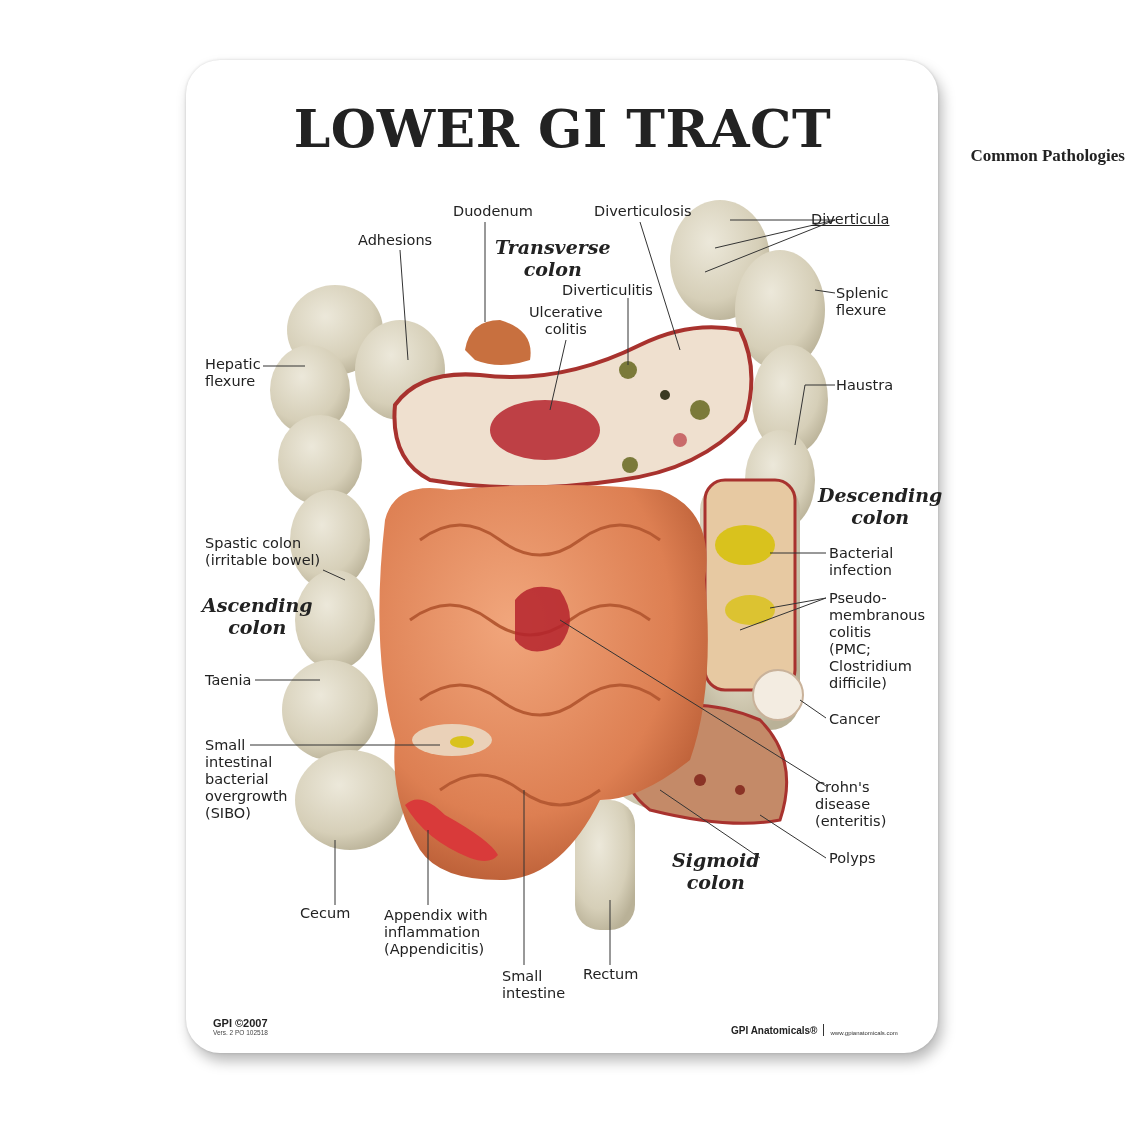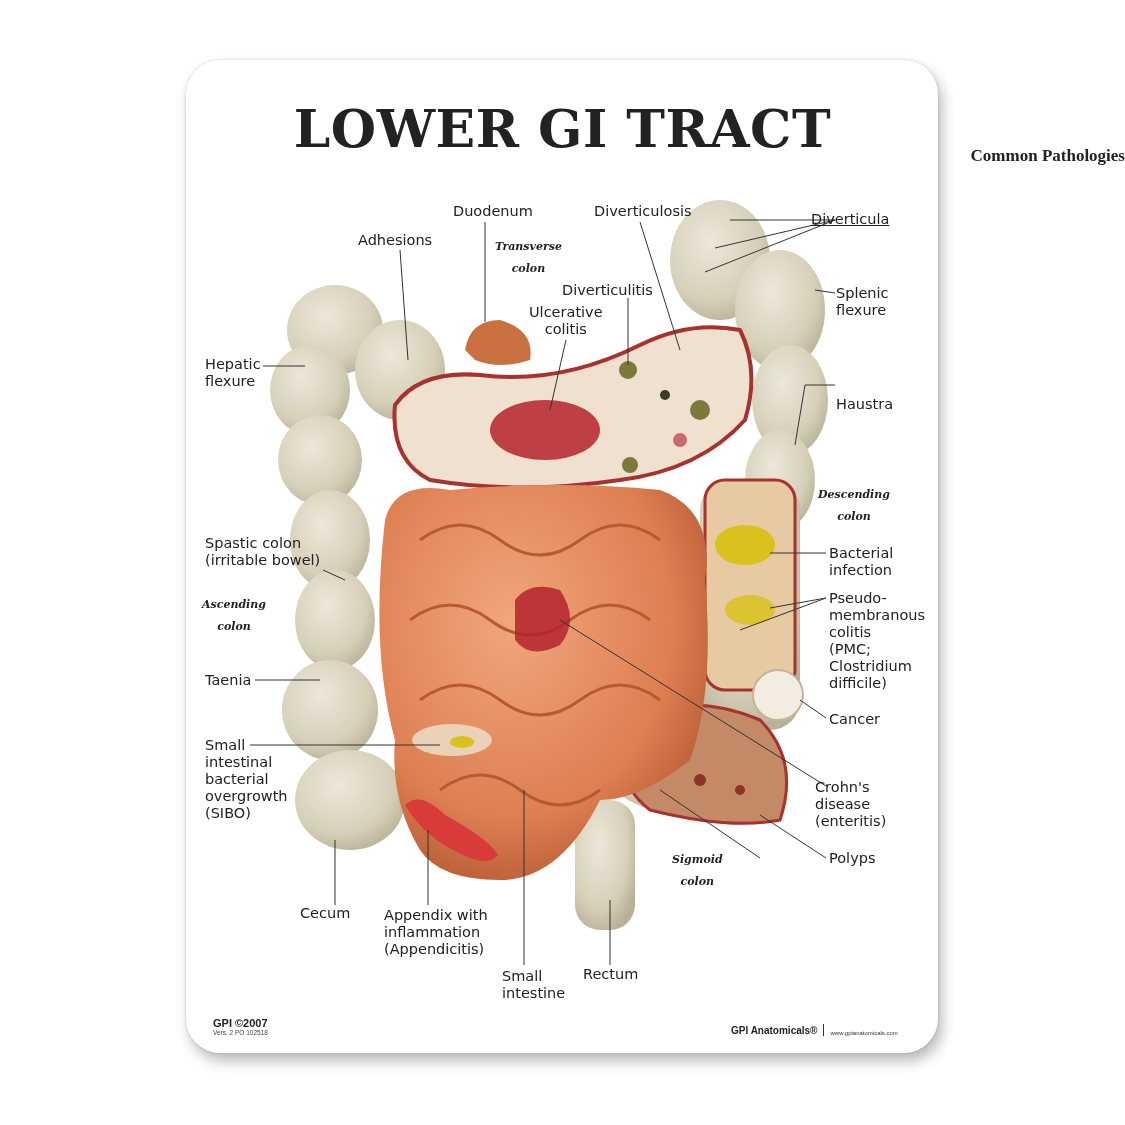--- a/index.html
+++ b/index.html
@@ -1,21 +1,21 @@
 <!DOCTYPE html>
 <html><head>
 <meta charset="utf-8">
 <style>
   html,body{margin:0;padding:0;}
   body{width:1125px;height:1125px;background:#ffffff;position:relative;overflow:hidden;font-family:"Liberation Sans",sans-serif;}
   .card{position:absolute;left:186px;top:60px;width:752px;height:993px;background:#fff;border-radius:34px;box-shadow:4px 8px 14px rgba(0,0,0,0.28),0 0 3px rgba(0,0,0,0.15);}
   .title{position:absolute;left:0;right:0;top:98px;text-align:center;font-family:"DejaVu Serif",serif;font-size:52px;font-weight:bold;color:#222;letter-spacing:0.5px;}
   .subtitle{position:absolute;left:0;right:0;top:146px;text-align:right;font-family:Liberation Serif, serif;font-size:17px;font-weight:bold;color:#222;}
   .lbl{position:absolute;font-family:"DejaVu Sans",sans-serif;font-size:14.5px;line-height:17px;color:#222;white-space:pre;}
-  .region{position:absolute;font-family:"DejaVu Serif",serif;font-style:italic;font-weight:bold;font-size:11px;line-height:22px;color:#222;text-align:center;white-space:pre;}
+  .region{position:absolute;font-family:"DejaVu Serif",serif;font-style:italic;font-weight:bold;font-size:19px;line-height:22px;color:#222;text-align:center;white-space:pre;}
   svg.art{position:absolute;left:0;top:0;}
   .foot-left{position:absolute;left:213px;top:1017px;}
   .foot-left .c{font-size:11px;font-weight:bold;color:#222;}
   .foot-left .v{font-size:6.5px;color:#444;}
   .foot-right{position:absolute;left:731px;top:1024px;display:flex;align-items:flex-end;}
   .foot-right .b{font-size:10px;font-weight:bold;color:#222;}
   .foot-right .sep{width:1px;height:12px;background:#333;margin:0 6px;}
   .foot-right .u{font-size:6px;color:#333;}
 </style>
 </head>
@@ -142,21 +142,21 @@
 <div class="lbl" style="left:358px;top:232px;">Adhesions</div>
 <div class="lbl" style="left:594px;top:203px;">Diverticulosis</div>
 <div class="lbl" style="left:811px;top:211px;text-decoration:underline;">Diverticula</div>
 <div class="lbl" style="left:562px;top:282px;">Diverticulitis</div>
 <div class="lbl" style="left:529px;top:304px;text-align:center;">Ulcerative
 colitis</div>
 <div class="lbl" style="left:836px;top:285px;">Splenic
 flexure</div>
 <div class="lbl" style="left:205px;top:356px;">Hepatic
 flexure</div>
-<div class="lbl" style="left:836px;top:396px;">Haustra</div>
+<div class="lbl" style="left:836px;top:377px;">Haustra</div>
 <div class="lbl" style="left:205px;top:535px;">Spastic colon
 (irritable bowel)</div>
 <div class="lbl" style="left:829px;top:545px;">Bacterial
 infection</div>
 <div class="lbl" style="left:829px;top:590px;">Pseudo-
 membranous
 colitis
 (PMC;
 Clostridium
 difficile)</div>

